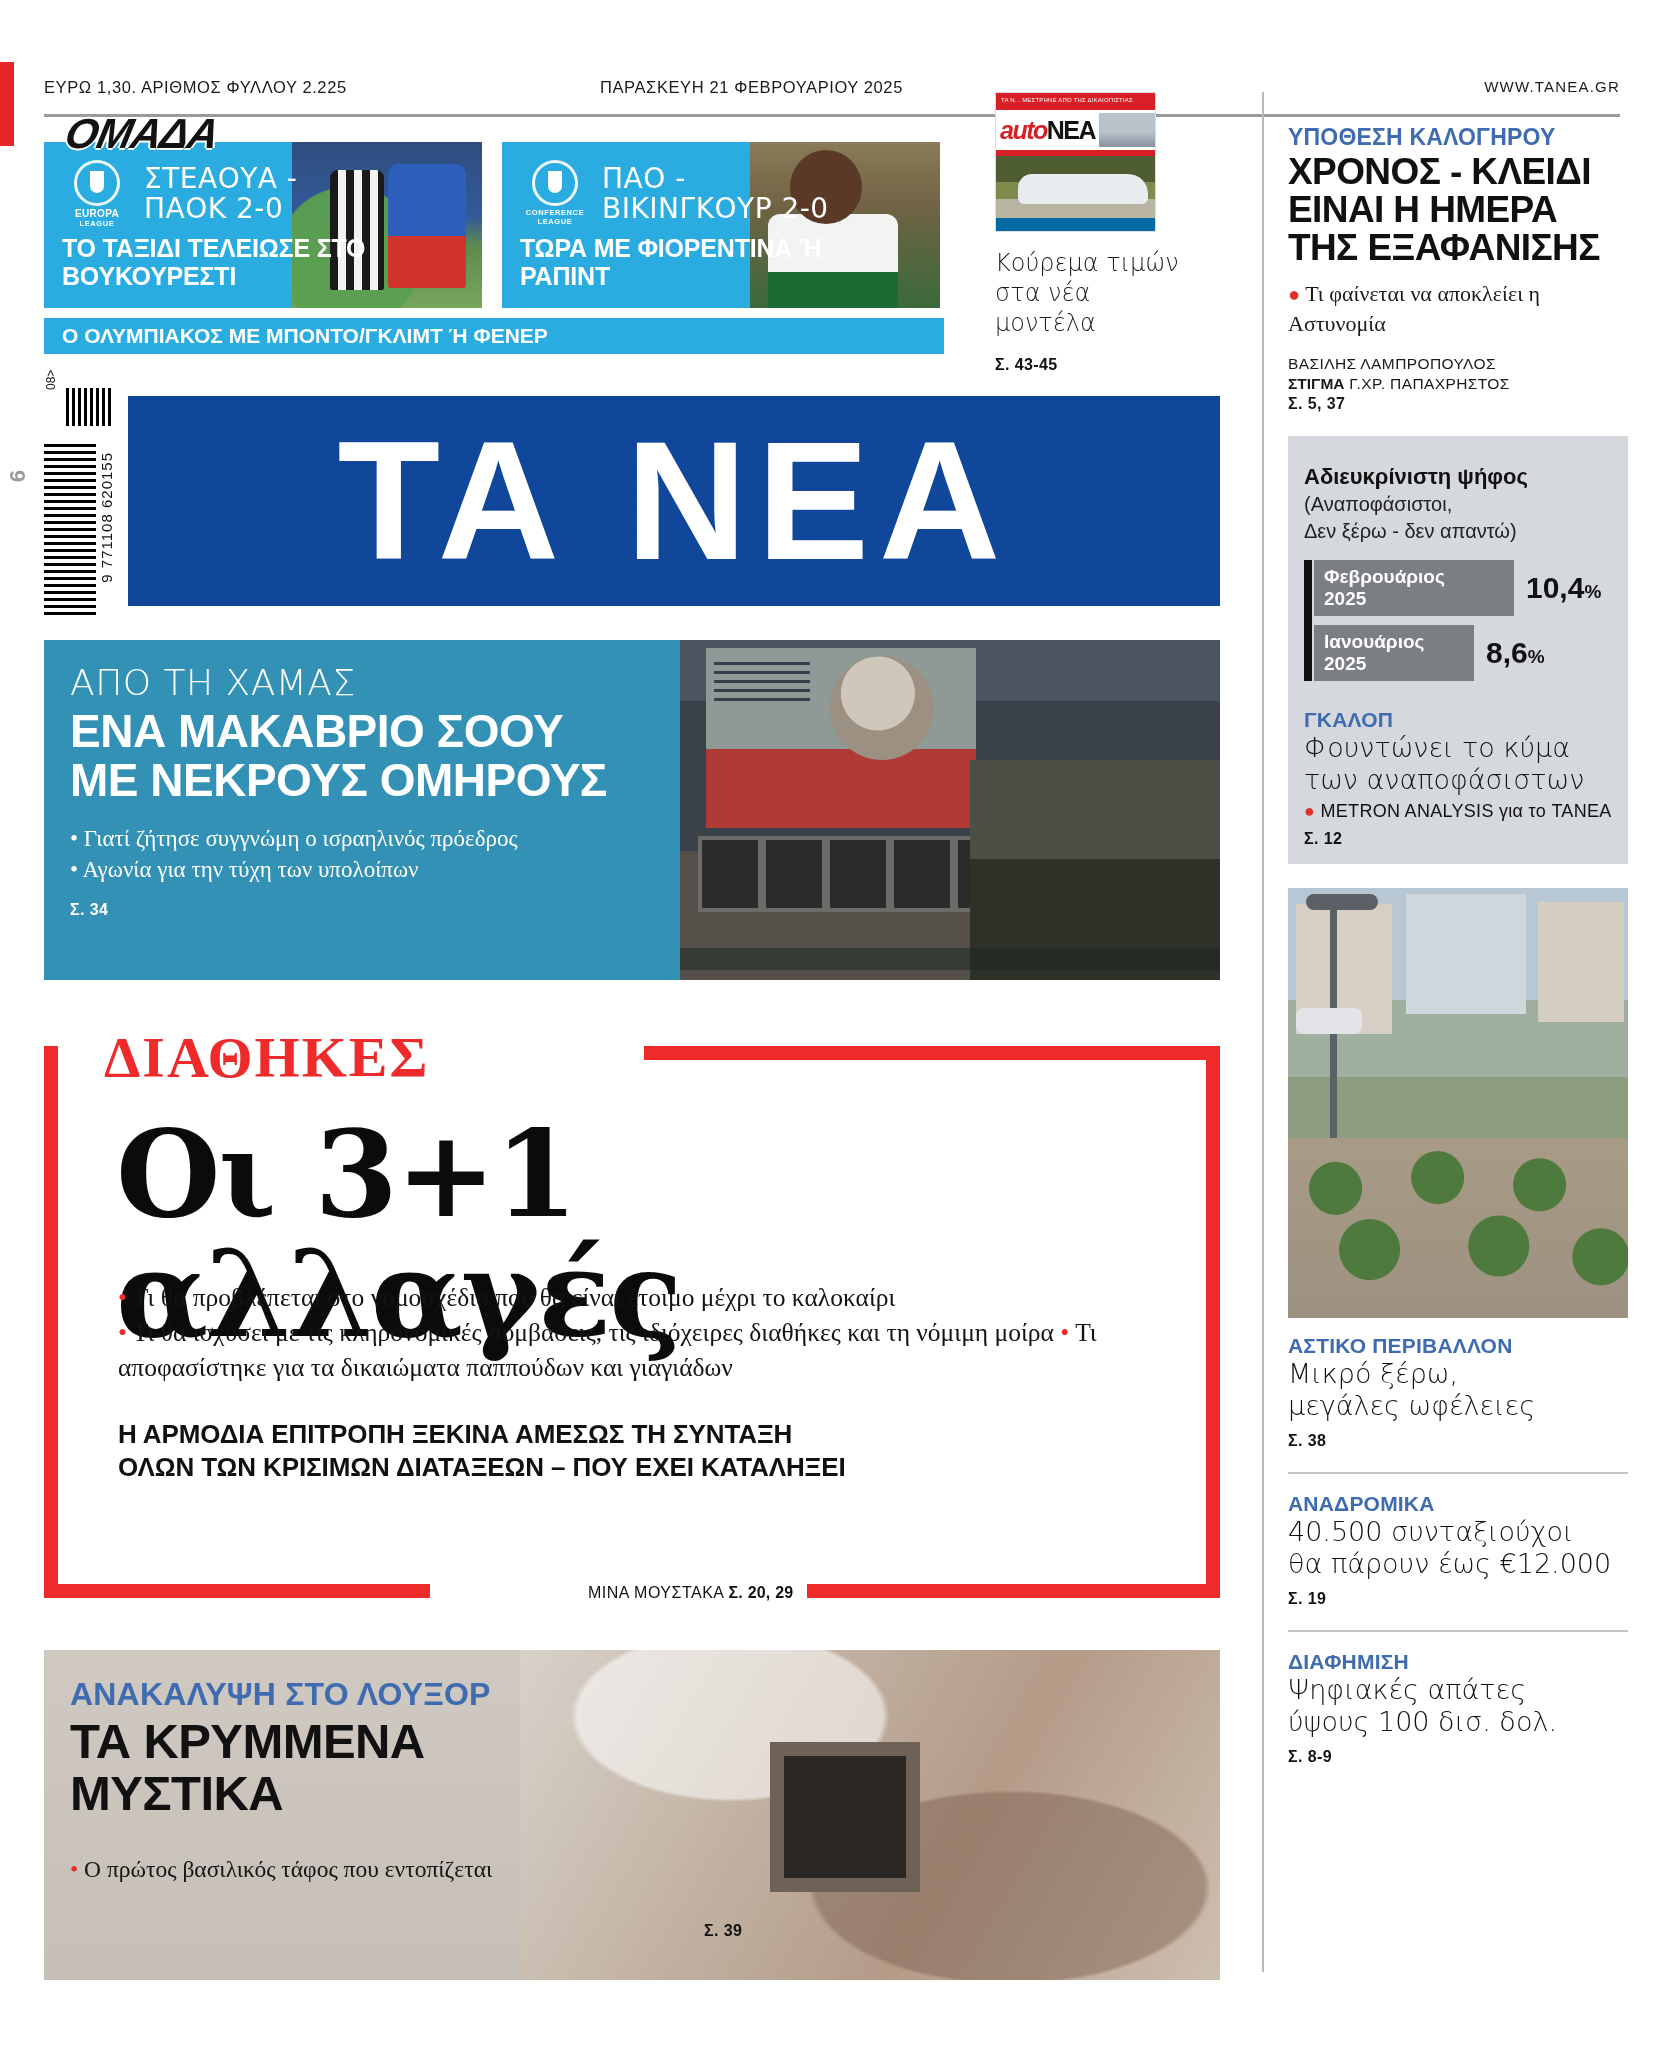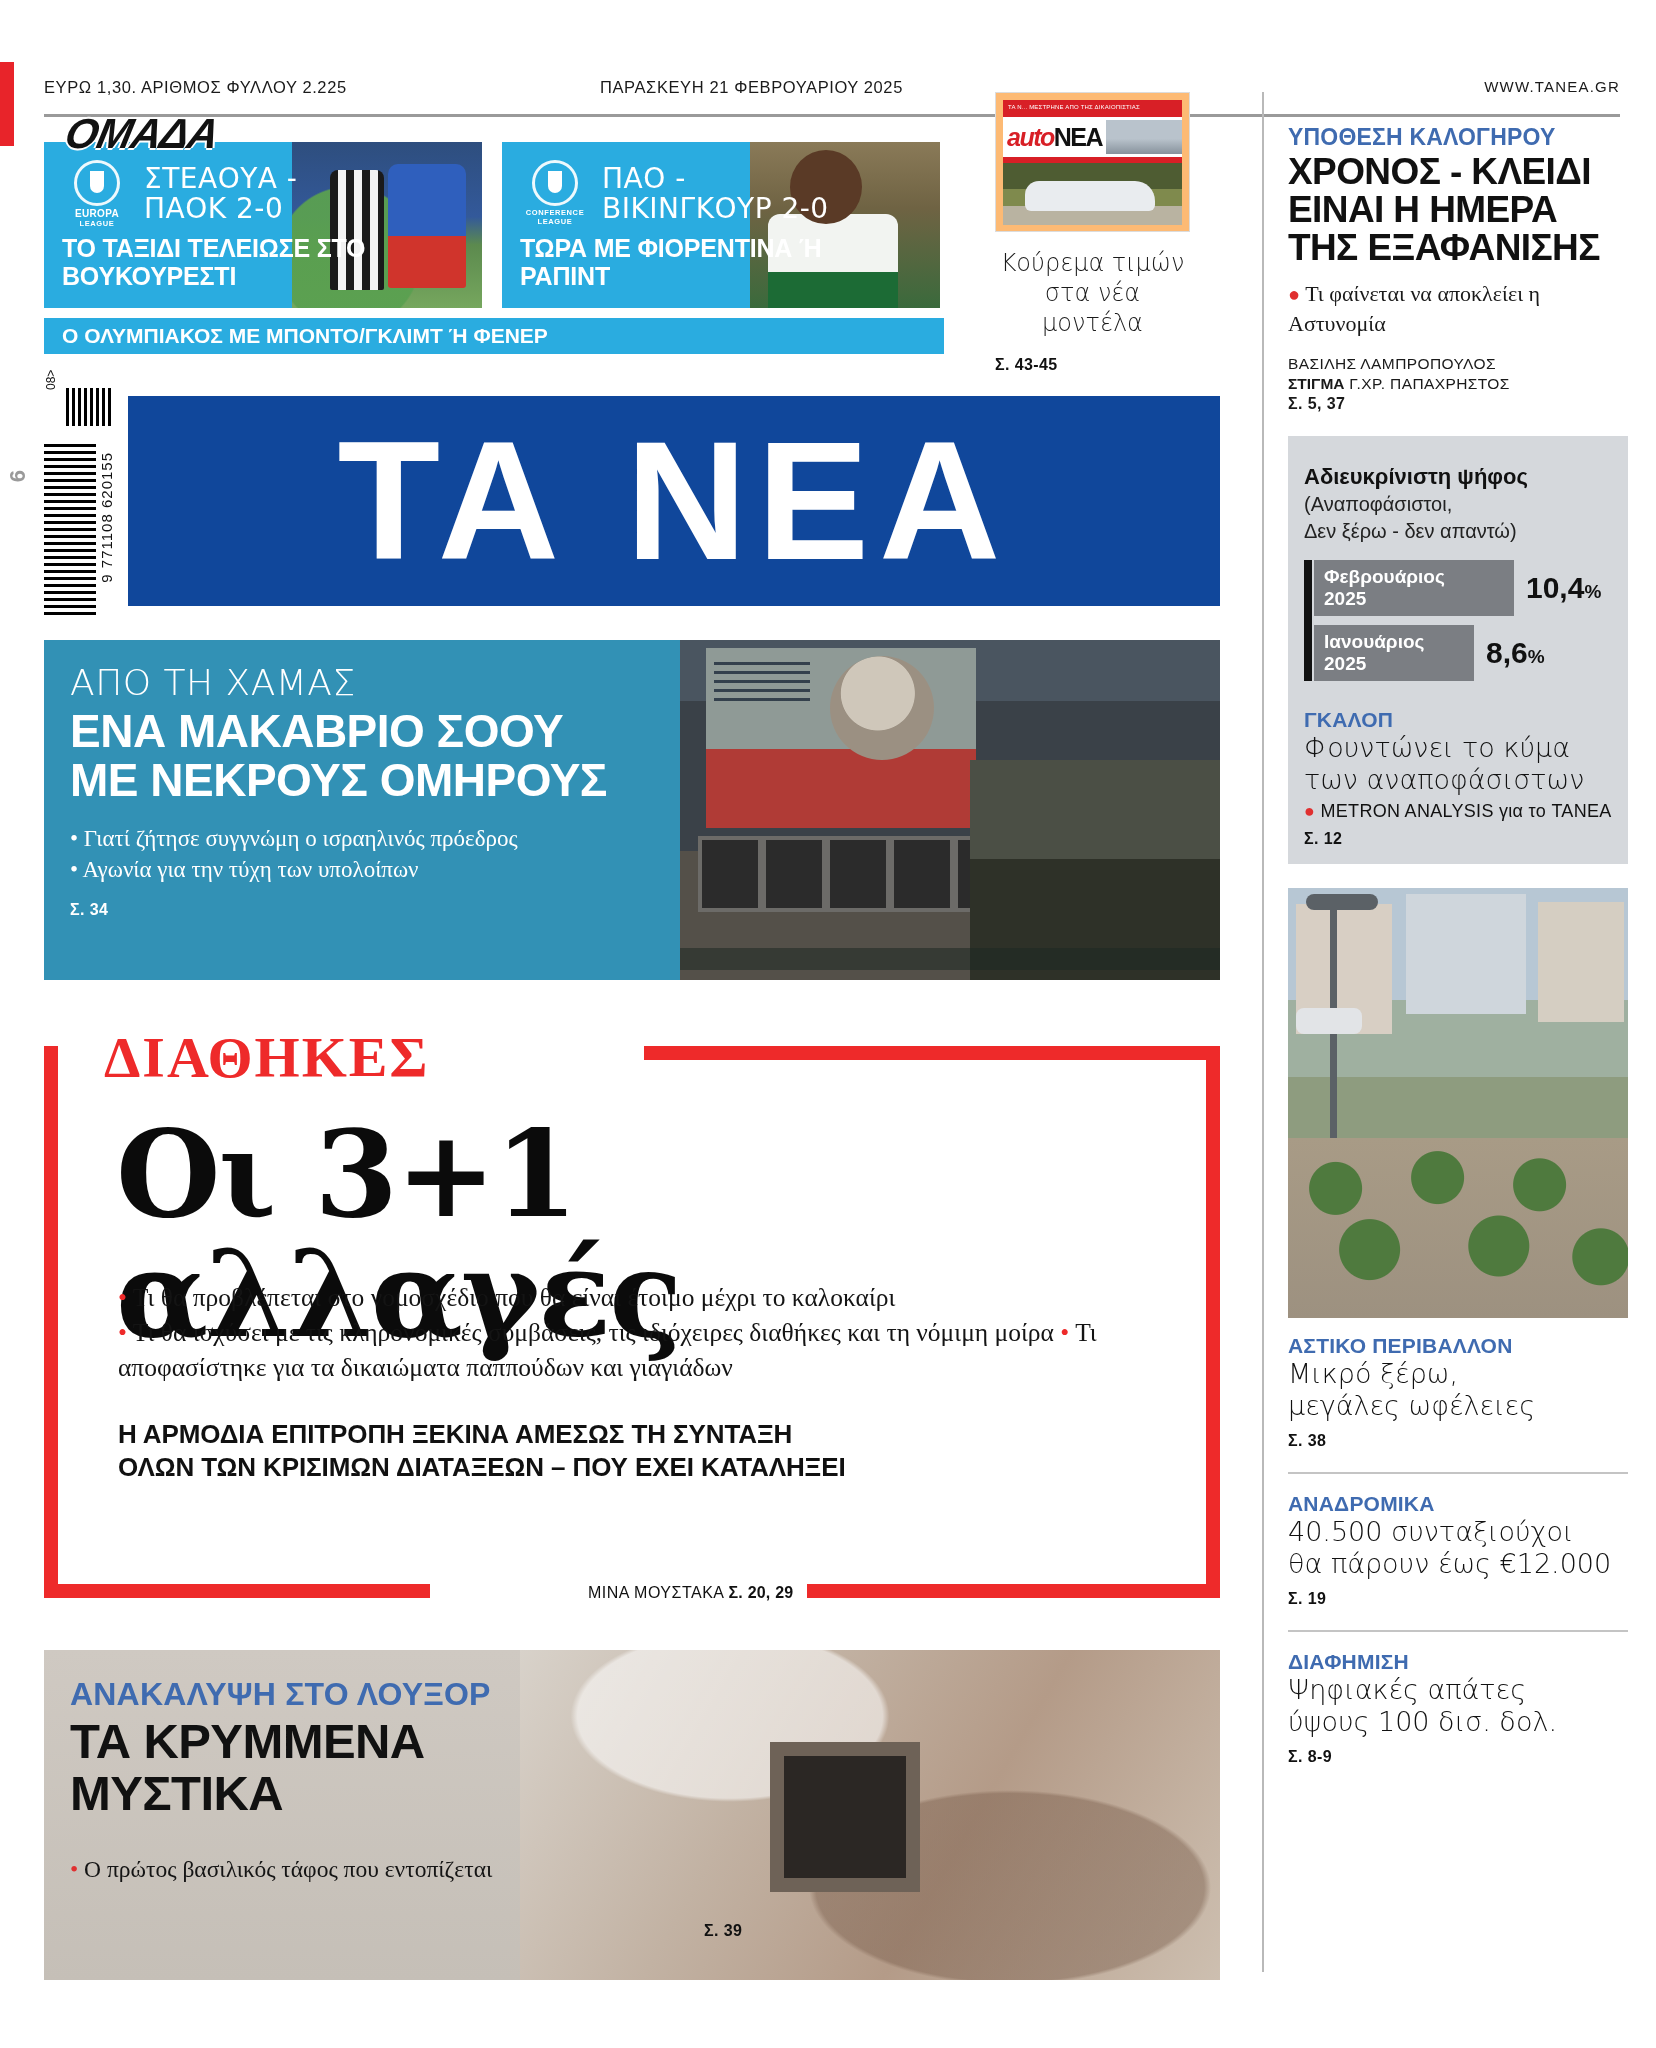--- a/index.html
+++ b/index.html
@@ -49,34 +49,34 @@
   .badge .bt2 { font-size:7.5px; font-weight:bold; letter-spacing:.6px; }
   .scard .score { position:absolute; left:100px; top:22px; width:230px; color:#ffffff;
       font-size:28px; line-height:30px; letter-spacing:.5px; font-family:"DejaVu Sans",sans-serif; }
   .scard .lead { position:absolute; left:18px; top:92px; width:330px; color:#ffffff;
       font-weight:bold; font-size:25px; line-height:28px; letter-spacing:-.2px; }
   .sbar { position:absolute; left:0; top:190px; width:900px; height:36px; background:#2aace0; }
   .sbar span { display:block; padding:6px 0 0 18px; color:#fff; font-weight:bold; font-size:21px; letter-spacing:0; }
 
   
   .auto { position:absolute; left:995px; top:92px; width:195px; }
-  .auto .cover { width:195px; height:140px; background:#fdba74; border:1px solid #dcdcdc; padding:7px; }
+  .auto .cover { width:161px; height:140px; background:#0369a1; border:1px solid #dcdcdc; padding:0; }
   .auto .red1 { height:17px; background:#d81f26; position:relative; }
   .auto .red1 i { position:absolute; left:5px; top:4px; font-size:6px; color:#fff; font-style:normal; letter-spacing:.2px; }
   .auto .logorow { height:40px; background:#fff; display:flex; align-items:center; }
   .auto .logorow .lg { font-size:25px; font-weight:bold; letter-spacing:-1.5px; padding-left:4px; }
   .auto .logorow .lg b { color:#111; }
   .auto .logorow .lg i { color:#d81f26; font-style:italic; }
   .auto .logorow .car { flex:1; height:34px; margin-left:4px;
       background:linear-gradient(180deg,#b9c3cc 0 55%,#87929c 100%); }
   .auto .red2 { height:6px; background:#d81f26; }
   .auto .shot { height:62px; background:linear-gradient(180deg,#4e5c32 0 42%,#7f8a4d 42% 70%,#b9b3a1 70% 100%); position:relative; }
   .auto .shot:after { content:""; position:absolute; left:22px; top:18px; width:130px; height:30px;
       border-radius:14px 20px 6px 6px; background:#e9ecef; }
-  .auto .cap { margin-top:16px; font-size:24px; line-height:30px; color:#1a1a1a; font-family:"DejaVu Sans",sans-serif; font-weight:300;text-align:center; }
+  .auto .cap { margin-top:16px; font-size:24px; line-height:30px; color:#1a1a1a; font-family:"DejaVu Sans",sans-serif; font-weight:300; }
   .auto .pg { margin-top:18px; font-size:16px; font-weight:bold; letter-spacing:.4px; }
 
   .vdiv { position:absolute; left:1262px; top:92px; width:2px; height:1880px; background:#b9b9b9; }
 
   
   .rail { position:absolute; left:1288px; top:124px; width:340px; }
   .kicker { color:#3f6bb0; font-weight:bold; font-size:23px; letter-spacing:.2px; }
   .kicker.sm { font-size:21px; }
   .rail h2 { font-size:37px; line-height:38px; letter-spacing:-.6px; font-weight:bold; color:#111; margin-top:2px; }
   .bullets { margin-top:12px; font-family:"Liberation Serif", serif; font-size:22px; line-height:29px; color:#1a1a1a; }

